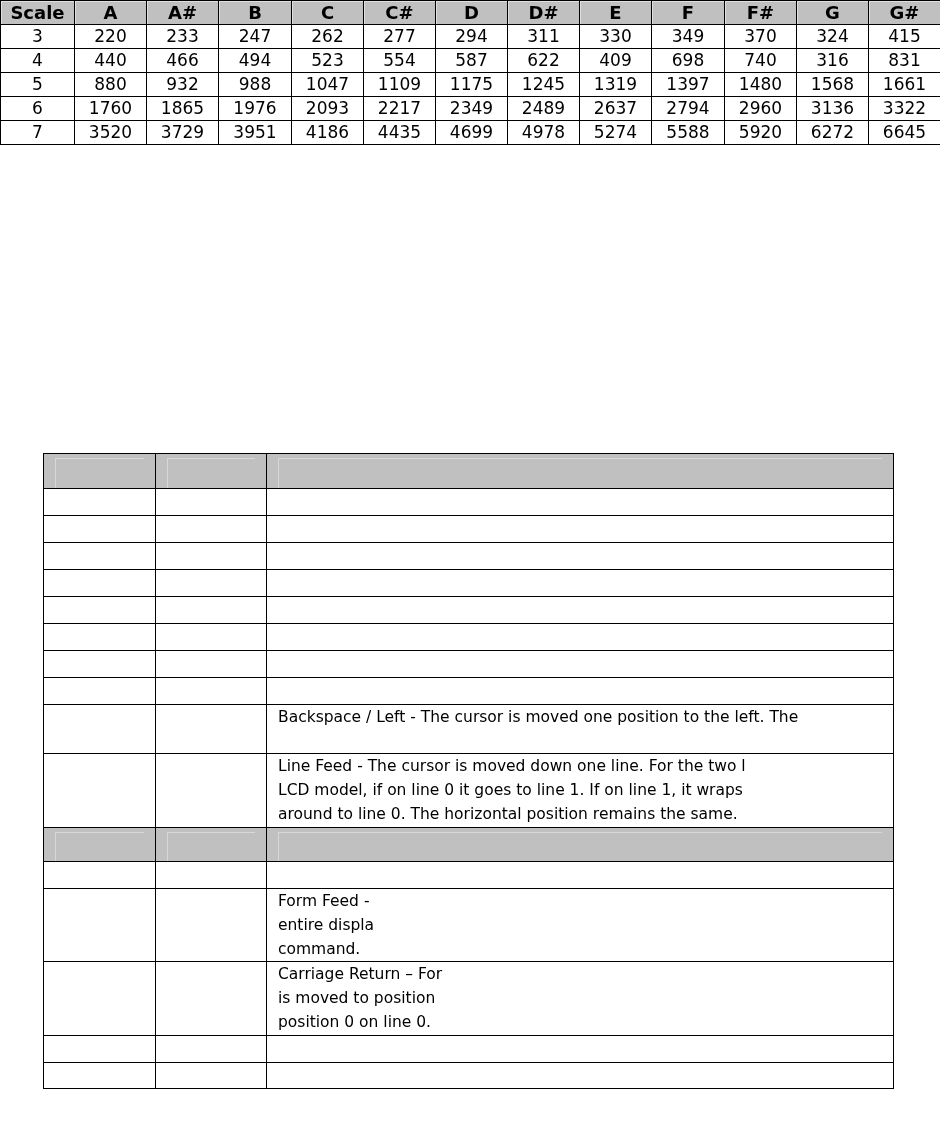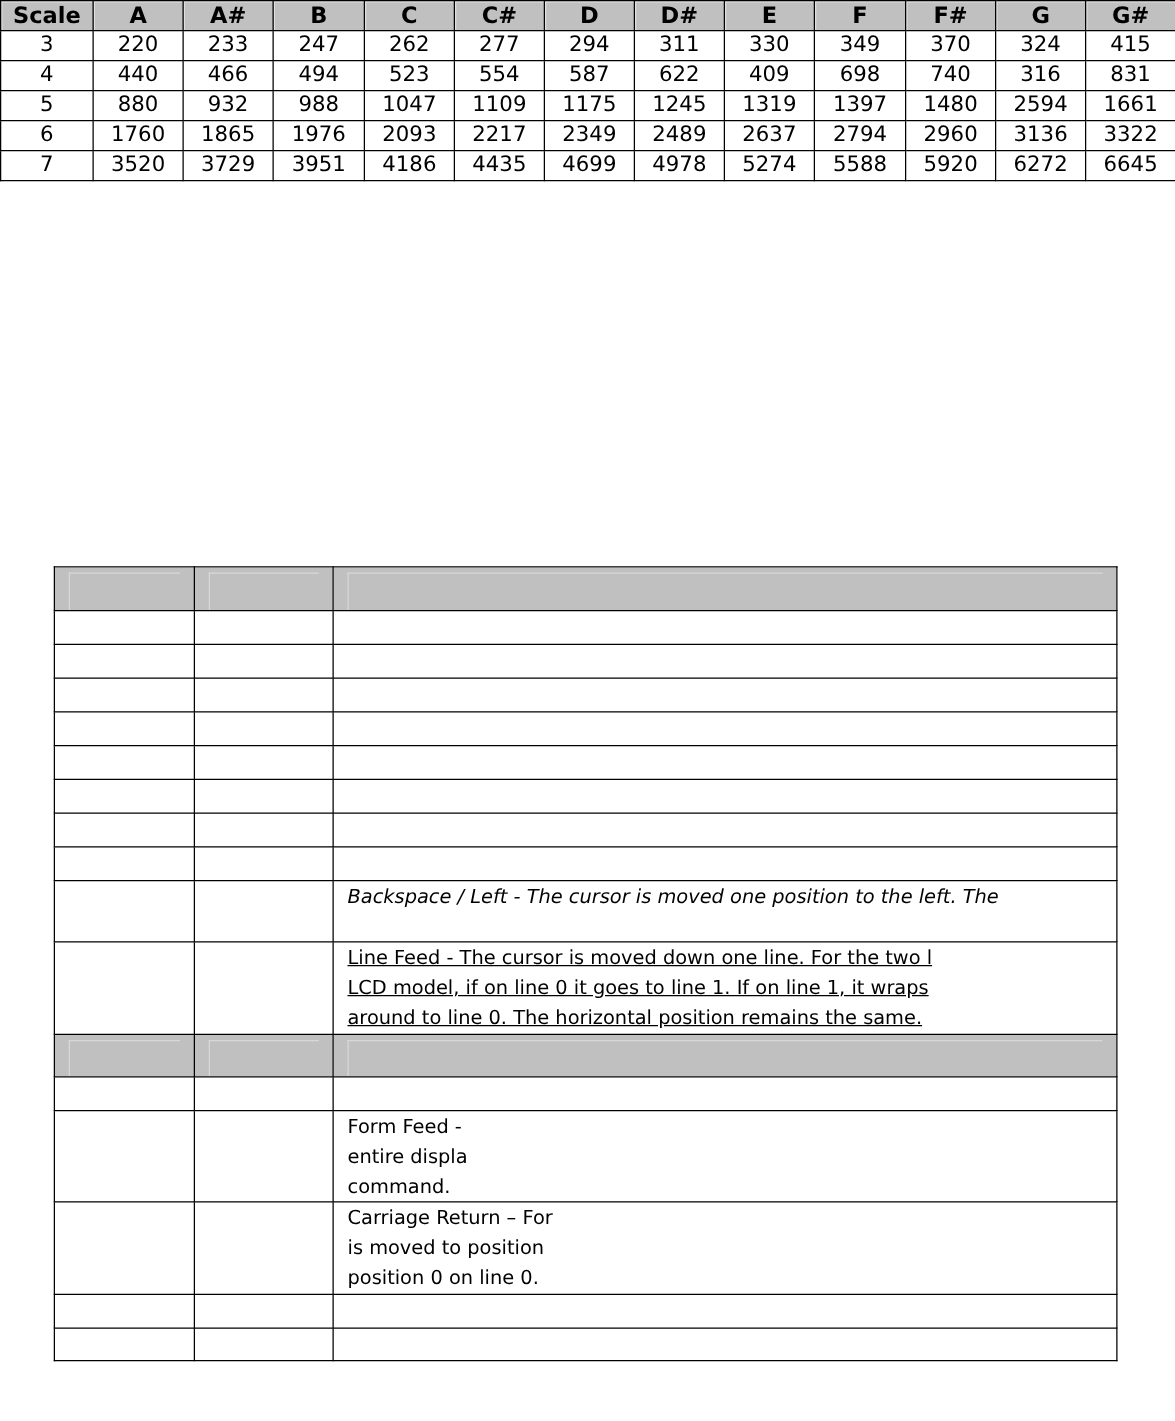--- a/index.html
+++ b/index.html
@@ -94,21 +94,21 @@
         <td>880</td>
         <td>932</td>
         <td>988</td>
         <td>1047</td>
         <td>1109</td>
         <td>1175</td>
         <td>1245</td>
         <td>1319</td>
         <td>1397</td>
         <td>1480</td>
-        <td>2594</td>
+        <td>1568</td>
         <td>1661</td>
       </tr>
       <tr>
         <td>6</td>
         <td>1760</td>
         <td>1865</td>
         <td>1976</td>
         <td>2093</td>
         <td>2217</td>
         <td>2349</td>
@@ -188,31 +188,31 @@
       <tr class="" style="height: 27px;">
         <td style="height: 25px;"></td>
         <td style="height: 25px;"></td>
         <td style="height: 25px;"></td>
       </tr>
       <tr class="" style="height: 27px;">
         <td style="height: 25px;"></td>
         <td style="height: 25px;"></td>
         <td style="height: 25px;"></td>
       </tr>
-      <tr class="" style="height: 49px; font-style: italic;">
+      <tr class="" style="height: 49px;">
         <td style="height: 47px;"></td>
         <td style="height: 47px;"></td>
         <td style="height: 47px;">
           <span class="desc-line">Backspace / Left - The cursor is moved one position to the left.  The</span>
         </td>
       </tr>
       <tr class="" style="height: 74px;">
         <td style="height: 72px;"></td>
         <td style="height: 72px;"></td>
-        <td style="height: 72px; text-decoration: underline;">
+        <td style="height: 72px;">
           <span class="desc-line">Line Feed - The cursor is moved down one line.  For the two l</span>
           <span class="desc-line">LCD model, if on line 0 it goes to line 1.  If on line 1, it wraps</span>
           <span class="desc-line">around to line 0.  The horizontal position remains the same.</span>
         </td>
       </tr>
       <tr class="hdr" style="height: 34px;">
         <td style="height: 32px;">
           <span class="bevel"></span>
         </td>
         <td style="height: 32px;">

